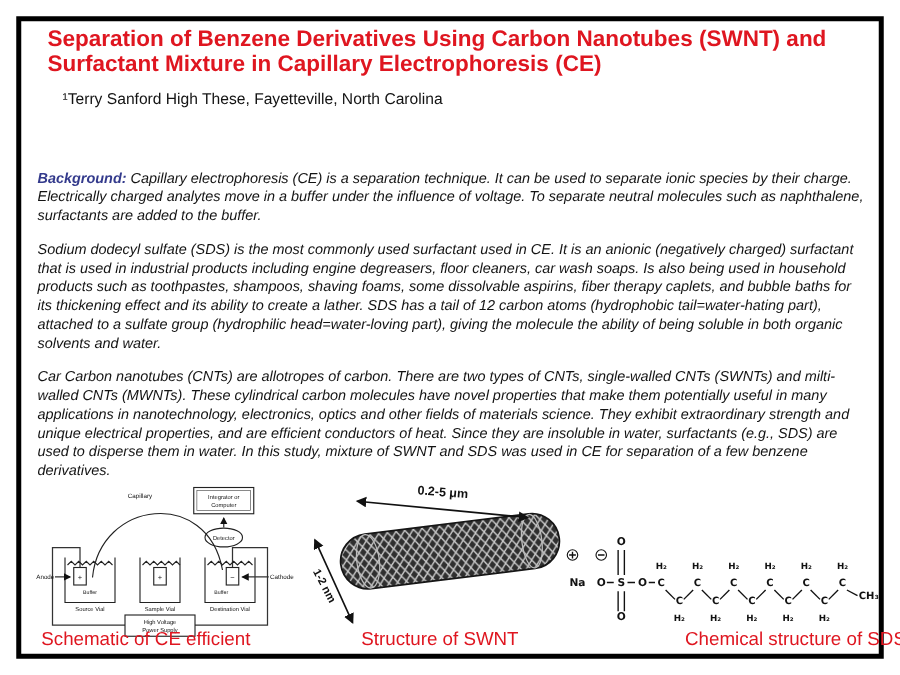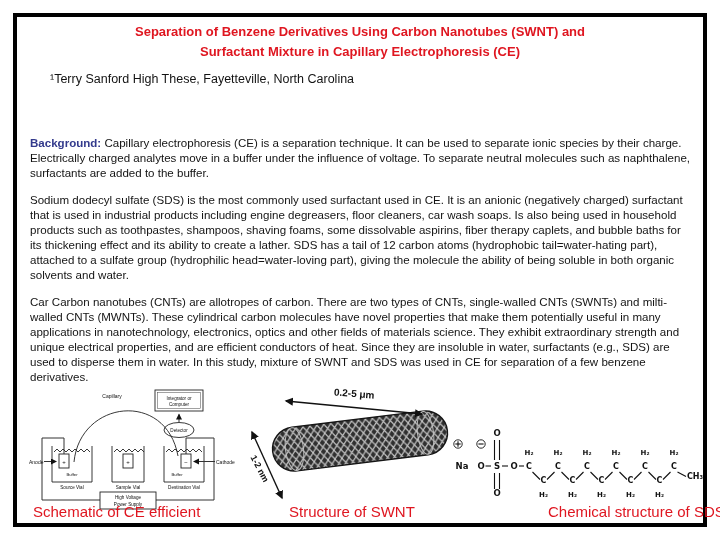--- a/index.html
+++ b/index.html
@@ -8,26 +8,26 @@
     width: 720px; height: 540px; position: relative; overflow: hidden;
     background: #ffffff; color: #131313;
     font-family: "Liberation Sans", sans-serif;
   }
   .frame {
     position: absolute; left: 13px; top: 13px; width: 694px; height: 514px;
     border: 4px solid #000; background: #fff;
   }
   .title {
     position: absolute; left: 38px; right: 38px; top: 22px;
-    text-align: center; color: #df1620; font-weight: bold;
-    font-size: 13px; line-height: 19.5px;
+    text-align: left; color: #df1620; font-weight: bold;
+    font-size: 18px; line-height: 19.5px;
   }
   .authors { position: absolute; left: 50px; top: 71px; font-size: 12.5px; line-height: 16.2px; }
   .authors sup { font-size: 9px; }
-  .body-text { position: absolute; left: 30px; top: 136px; width: 664px; font-size: 11.55px; line-height: 15px; }
+  .body-text { position: absolute; left: 30px; top: 136px; width: 664px; font-size: 11.55px; line-height: 15px; font-style: italic; }
   .body-text p { margin: 0 0 12px 0; }
   .navy { color: #333a8c; font-weight: bold; }
   .fig { position: absolute; }
   .fig-ce   { left: 28px;  top: 388px; }
   .fig-swnt { left: 242px; top: 384px; }
   .fig-sds  { left: 448px; top: 422px; }
   .caption { position: absolute; top: 503px; color: #df1620; font-size: 15px; white-space: nowrap; }
   .cap-ce   { left: 33px; }
   .cap-swnt { left: 289px; }
   .cap-sds  { left: 505px; margin-left: 43px; }

